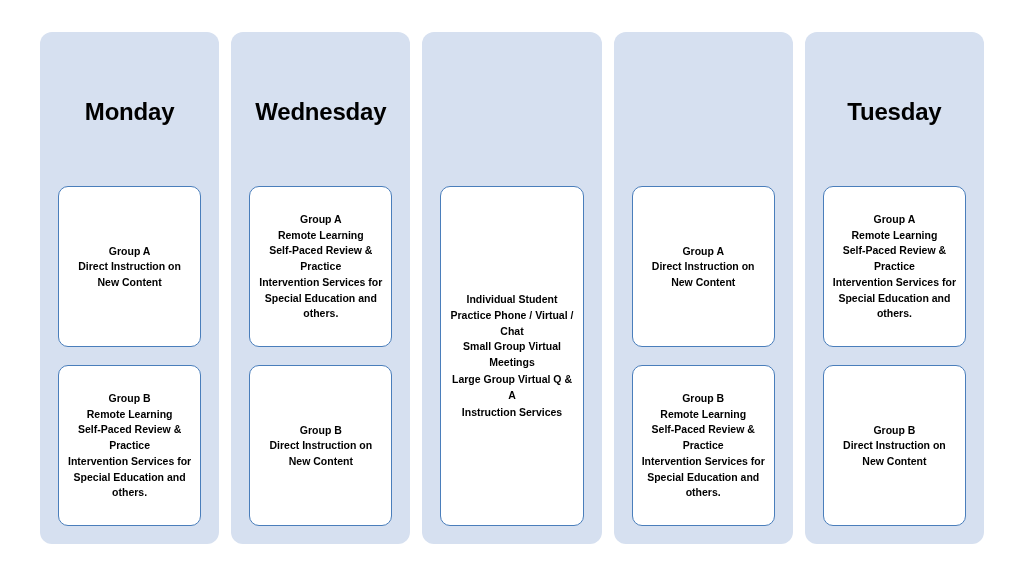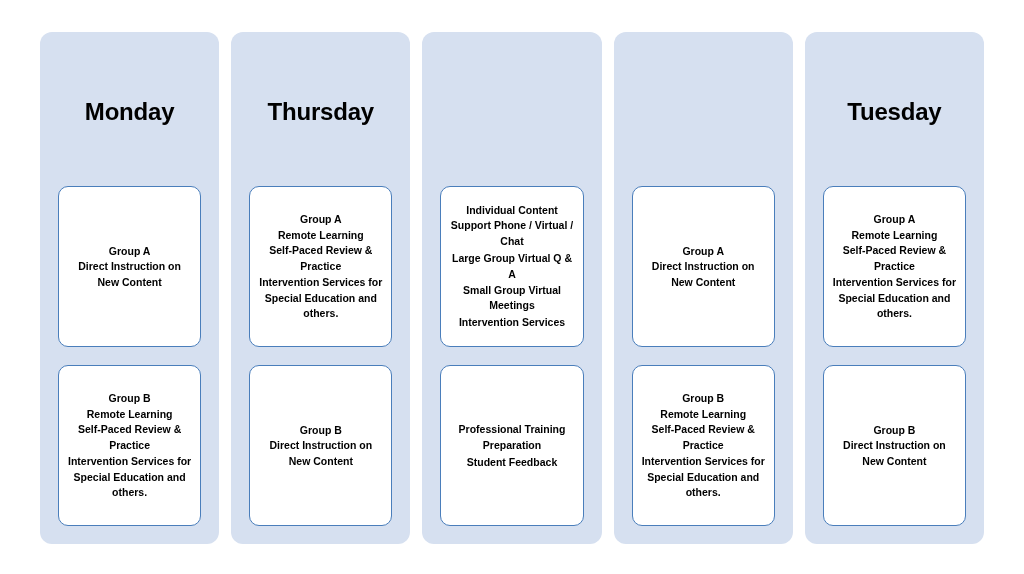--- a/index.html
+++ b/index.html
@@ -99,47 +99,42 @@
         <div class="card">
           <div class="card-line">Group B</div>
           <div class="card-line">Remote Learning</div>
           <div class="card-line multi">Self-Paced Review &amp; Practice</div>
           <div class="card-line multi">Intervention Services for Special Education and others.</div>
         </div>
       </div>
     </div>
 
     <div class="day-column">
-      <div class="day-title">Thursday</div>
+      <div class="day-title">Wednesday</div>
       <div class="cards">
         <div class="card">
           <div class="card-line">Group A</div>
           <div class="card-line">Remote Learning</div>
           <div class="card-line multi">Self-Paced Review &amp; Practice</div>
           <div class="card-line multi">Intervention Services for Special Education and others.</div>
         </div>
         <div class="card">
           <div class="card-line">Group B</div>
           <div class="card-line multi">Direct Instruction on New Content</div>
         </div>
       </div>
     </div>
 
     <div class="day-column">
       <div class="cards">
         <div class="card">
-          <div class="card-line multi">Individual Content Support Phone / Virtual / Chat</div>
+          <div class="card-line multi">Individual Student Practice Phone / Virtual / Chat</div>
+          <div class="card-line multi">Small Group Virtual Meetings</div>
           <div class="card-line">Large Group Virtual  Q &amp; A</div>
-          <div class="card-line multi">Small Group Virtual Meetings</div>
-          <div class="card-line">Intervention Services</div>
-        </div>
-        <div class="card">
-          <div class="card-line">Professional Training</div>
-          <div class="card-line">Preparation</div>
-          <div class="card-line">Student Feedback</div>
+          <div class="card-line">Instruction Services</div>
         </div>
       </div>
     </div>
 
     <div class="day-column">
       <div class="cards">
         <div class="card">
           <div class="card-line">Group A</div>
           <div class="card-line multi">Direct Instruction on New Content</div>
         </div>

